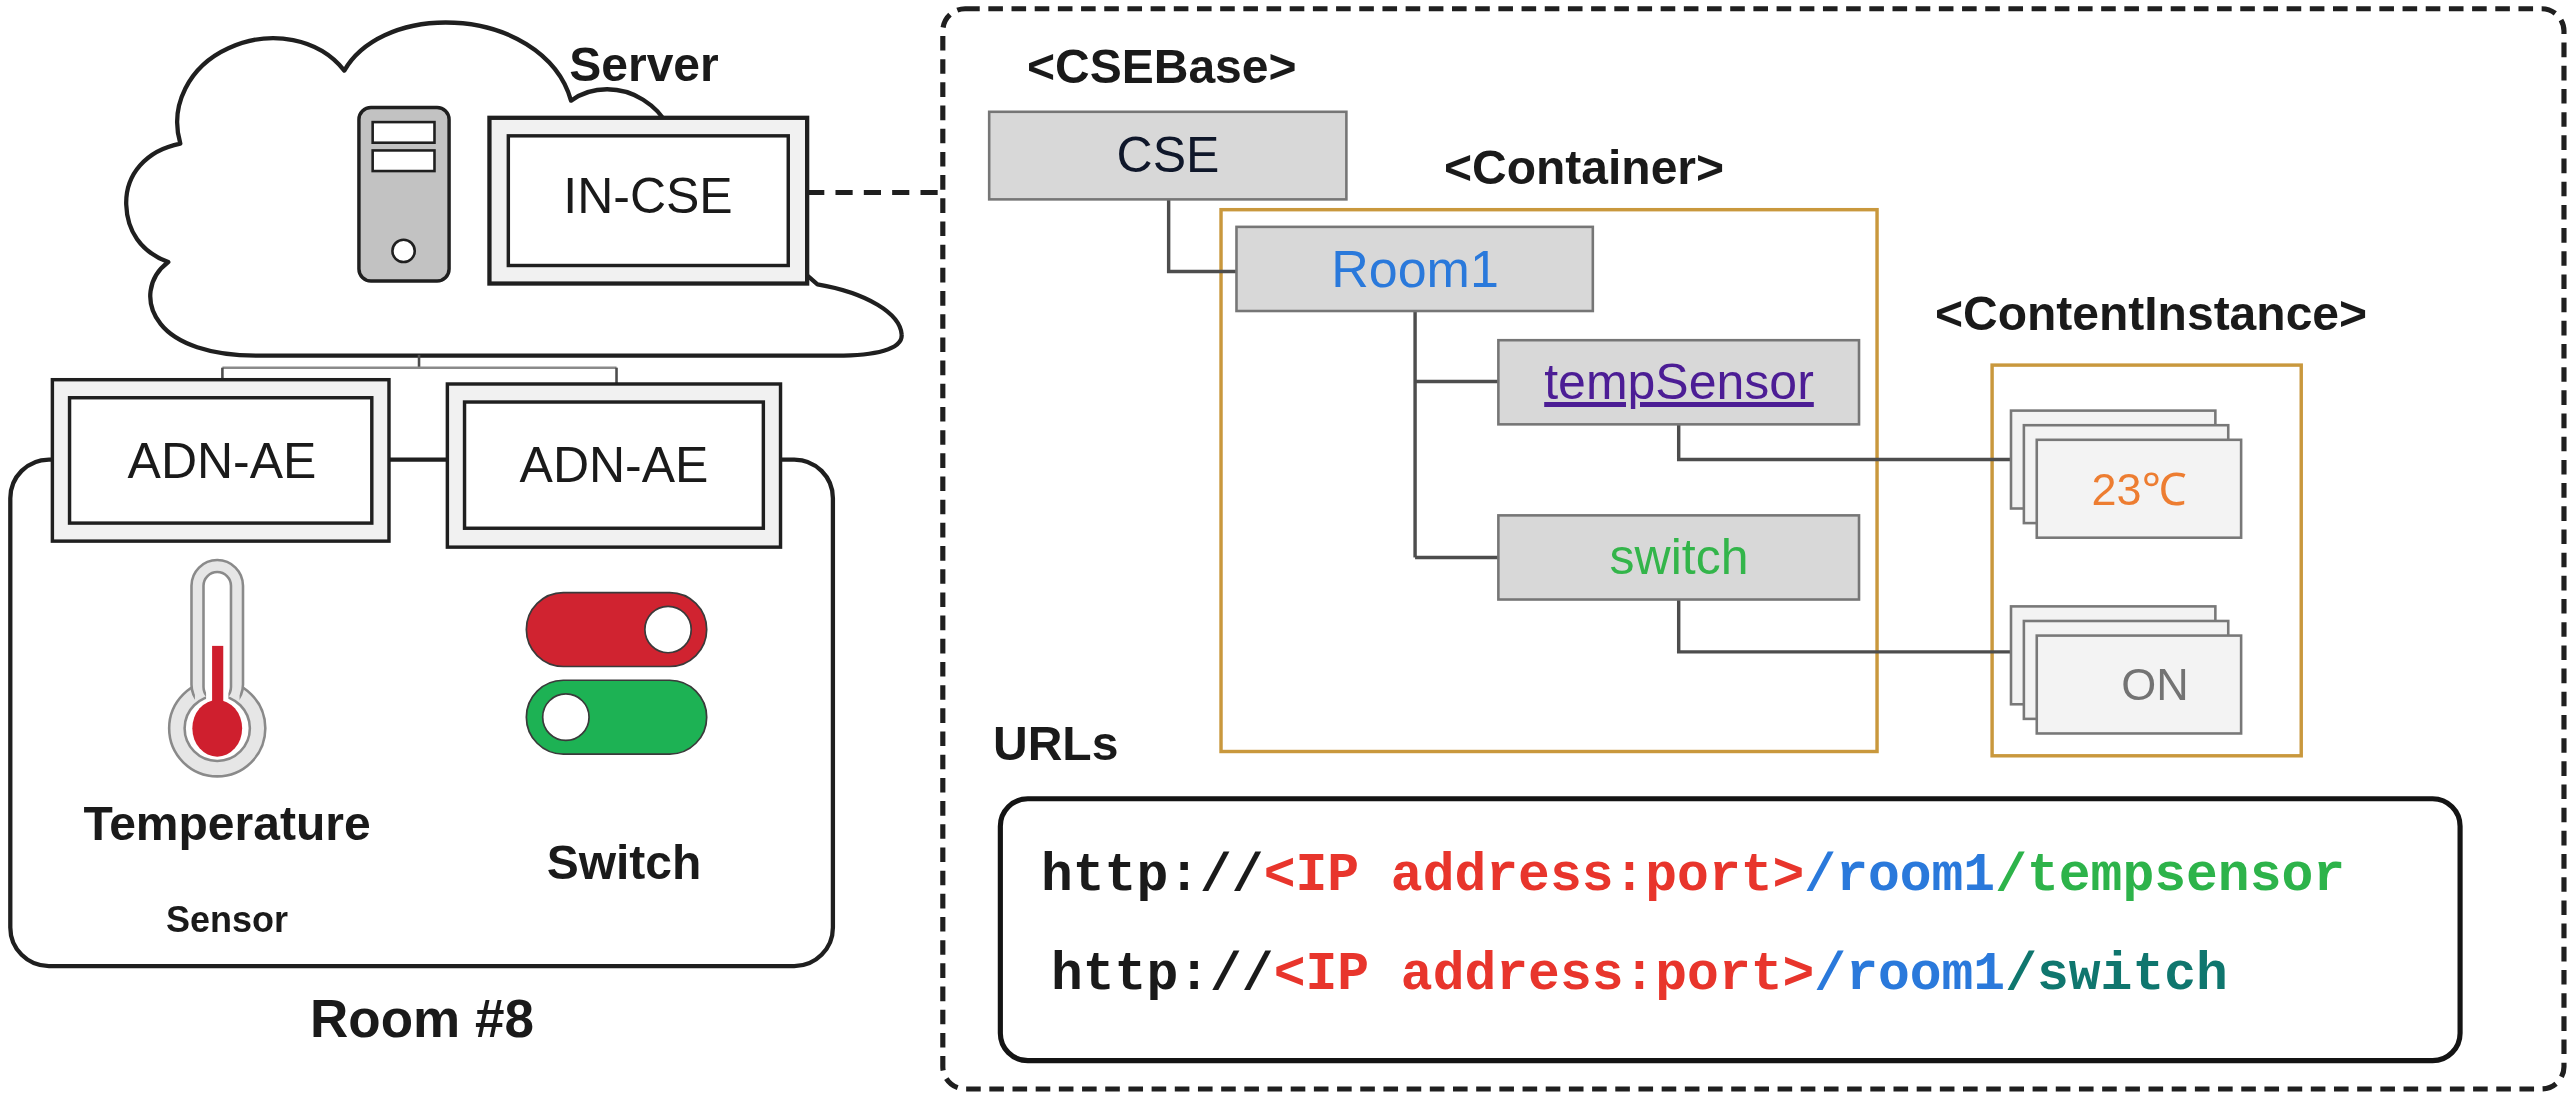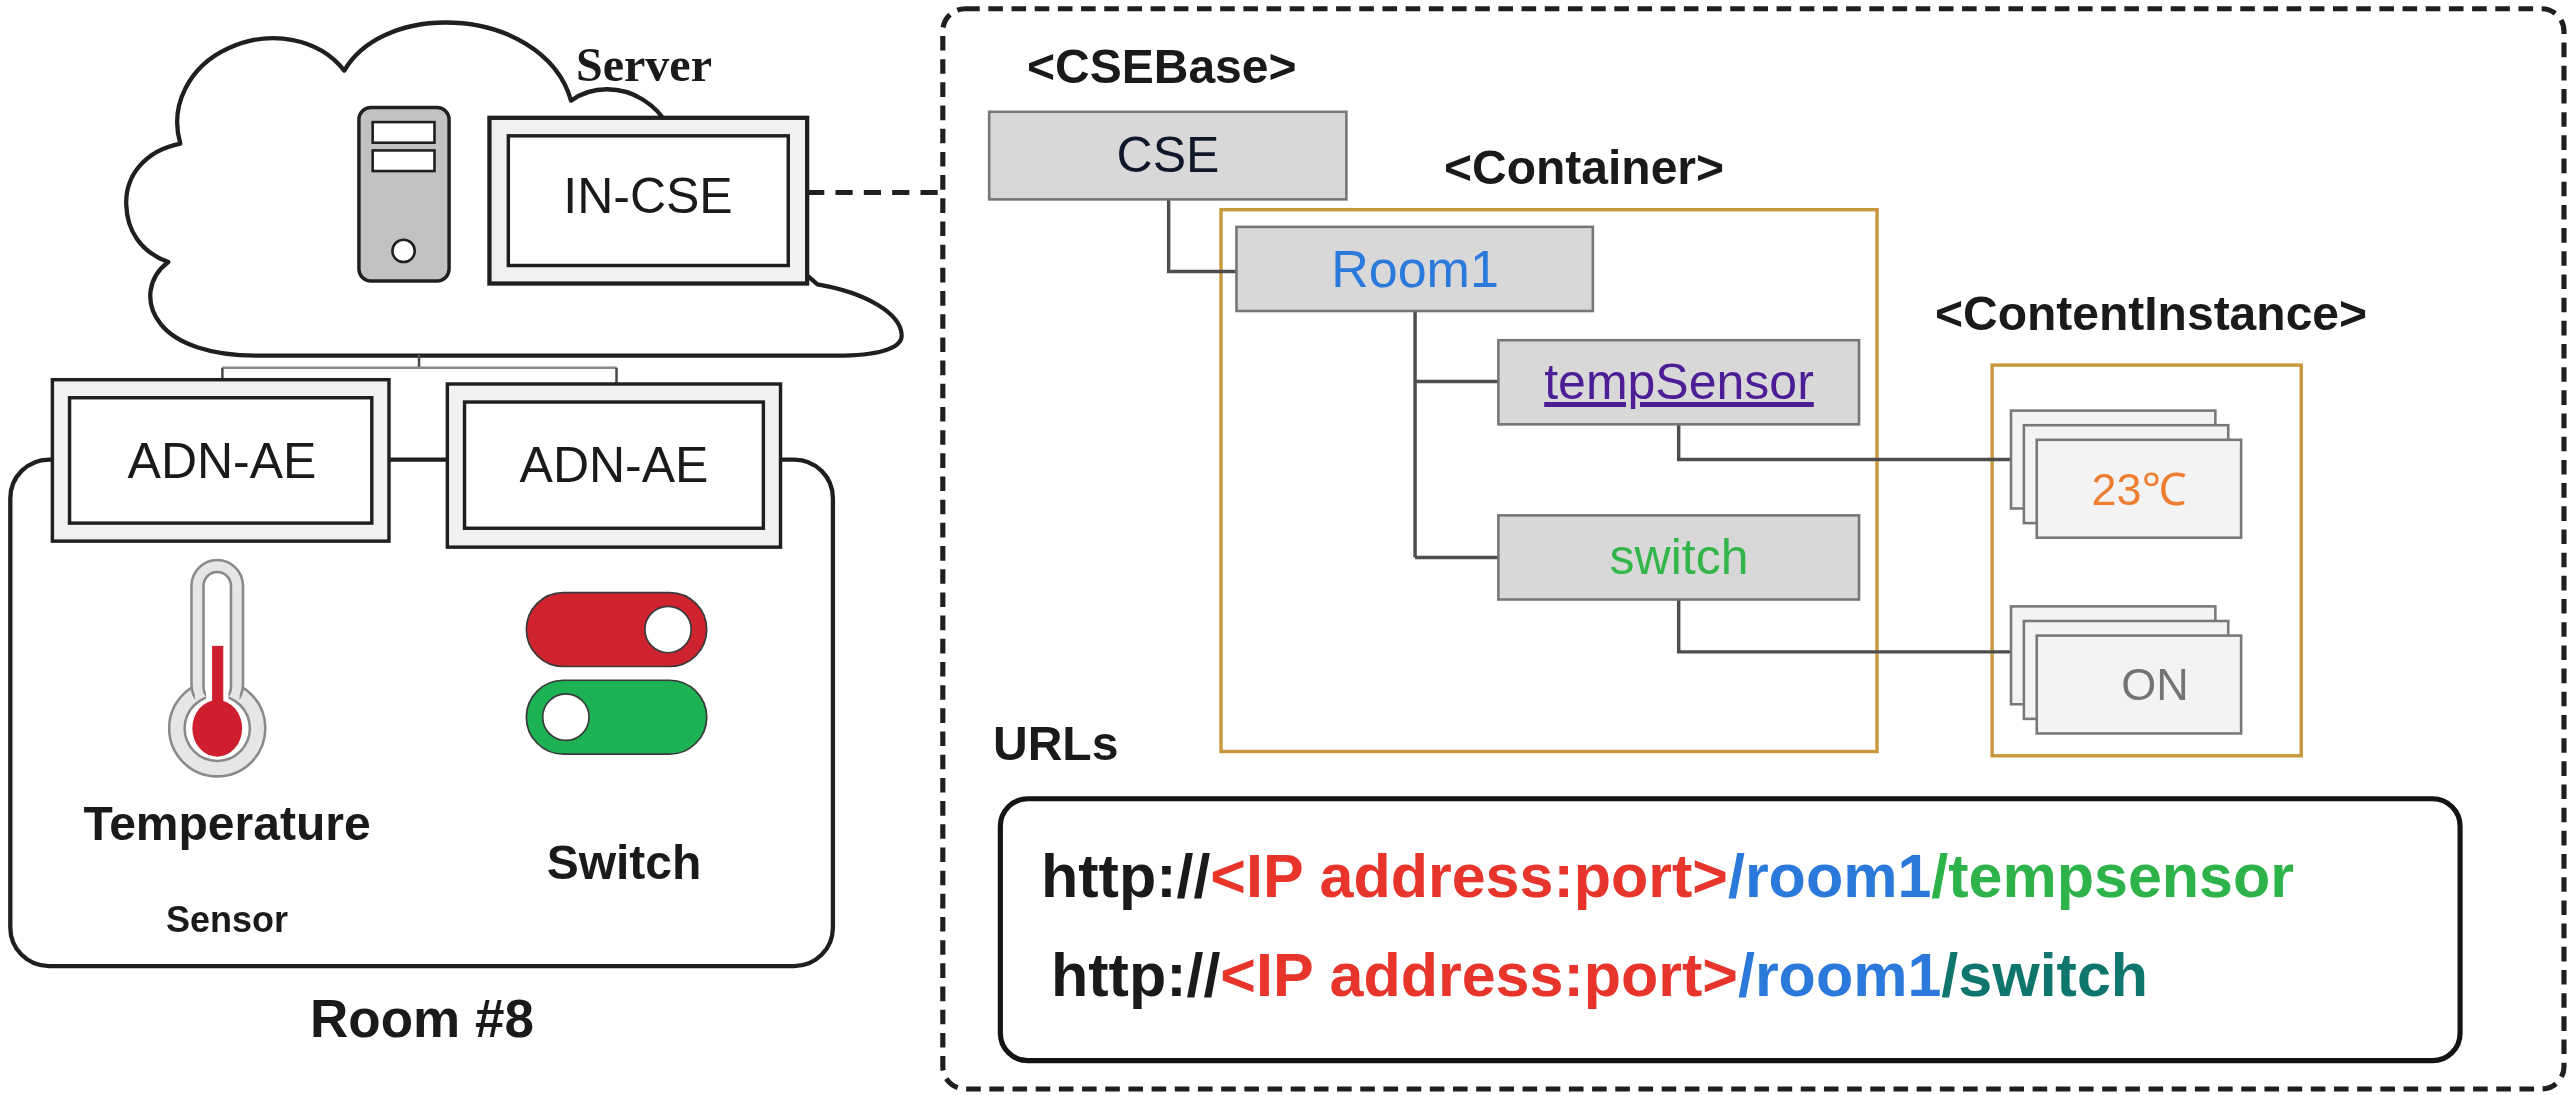--- a/index.html
+++ b/index.html
@@ -16,22 +16,22 @@
     transform:translate(-50%,-50%);
     white-space:nowrap;
     color:#1a1a1a;
     line-height:1;
   }
   .txt.left-anchor{transform:translate(0,-50%);}
   .tag{font-size:48px;font-weight:600;letter-spacing:0px;}
   .nodelabel{font-size:50px;font-weight:500;}
   .boldlabel{font-weight:700;}
   .mono{
-    font-family:Liberation Sans, sans-serif;
-    font-size:61px;font-weight:700;
+    font-family:Liberation Mono, monospace;
+    font-size:53px;font-weight:700;
   }
   .mono span{font-weight:700;}
 </style>
 </head>
 <body>
 
 <div id="canvas">
 
   <svg id="bg-svg" viewBox="0 0 3000 1276">
 
@@ -136,21 +136,21 @@
     </g>
     <g fill="#f3f3f3" stroke="#787878" stroke-width="3">
       <rect x="2342" y="706" width="238" height="114"></rect>
       <rect x="2357" y="723" width="238" height="114"></rect>
       <rect x="2372" y="740" width="238" height="114"></rect>
     </g>
 
     <rect x="1165" y="930" width="1700" height="305" rx="32" fill="#ffffff" stroke="#141414" stroke-width="6"></rect>
   </svg>
 
-  <div class="txt boldlabel" style="left:644px;top:65px;font-size:48px;font-family:Liberation Serif, serif;">Server</div>
+  <div class="txt boldlabel" style="left:644px;top:65px;font-size:48px;">Server</div>
 
   <div class="txt nodelabel" style="left:648px;top:196px;">IN-CSE</div>
 
   <div class="txt nodelabel" style="left:222px;top:461px;">ADN-AE</div>
 
   <div class="txt nodelabel" style="left:614px;top:465px;">ADN-AE</div>
 
   <div class="txt boldlabel" style="left:227px;top:824px;font-size:48px;text-align:right;">Temperature</div>
   <div class="txt boldlabel" style="left:227px;top:920px;font-size:36px;">Sensor</div>
 

